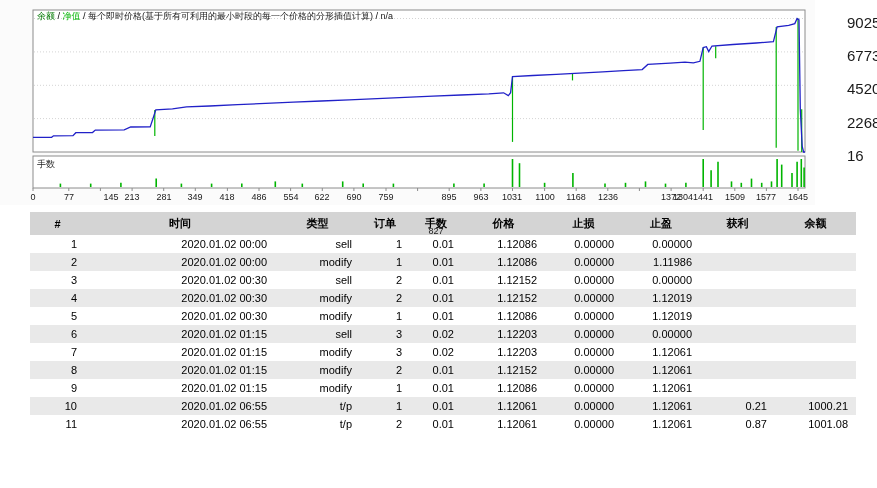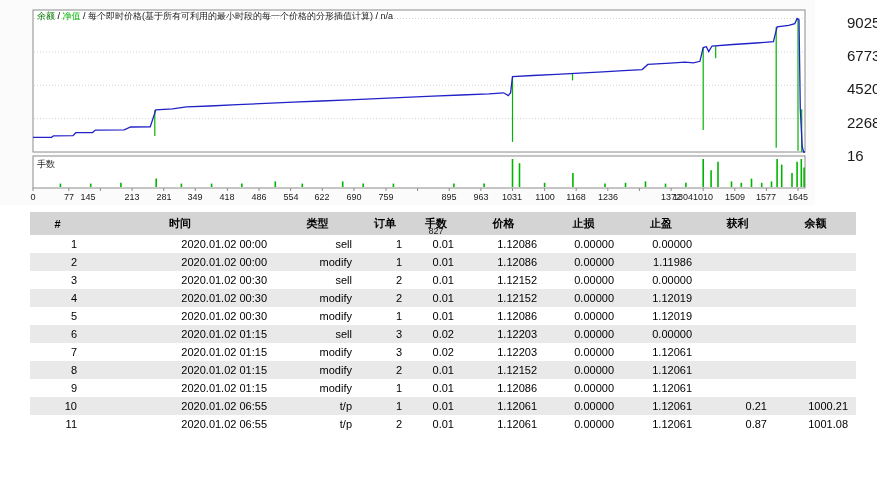--- a/index.html
+++ b/index.html
@@ -146,40 +146,40 @@
   <div id="y-labels">
       <span class="y-label" style="top: 14px;">9025</span>
       <span class="y-label" style="top: 47px;">6773</span>
       <span class="y-label" style="top: 80px;">4520</span>
       <span class="y-label" style="top: 114px;">2268</span>
       <span class="y-label" style="top: 147px;">16</span>
     </div>
   <div id="x-labels">
       <span class="x-label" style="left: 33px;">0</span>
       <span class="x-label" style="left: 69px;">77</span>
-      <span class="x-label" style="left: 88px;">145</span>
+      <span class="x-label" style="left: 111px;">145</span>
       <span class="x-label" style="left: 132px;">213</span>
       <span class="x-label" style="left: 164px;">281</span>
       <span class="x-label" style="left: 195px;">349</span>
       <span class="x-label" style="left: 227px;">418</span>
       <span class="x-label" style="left: 259px;">486</span>
       <span class="x-label" style="left: 291px;">554</span>
       <span class="x-label" style="left: 322px;">622</span>
       <span class="x-label" style="left: 354px;">690</span>
       <span class="x-label" style="left: 386px;">759</span>
       <span class="x-label" style="left: 436px; margin-top: 34px;">827</span>
       <span class="x-label" style="left: 449px;">895</span>
       <span class="x-label" style="left: 481px;">963</span>
       <span class="x-label" style="left: 512px;">1031</span>
       <span class="x-label" style="left: 545px;">1100</span>
       <span class="x-label" style="left: 576px;">1168</span>
       <span class="x-label" style="left: 608px;">1236</span>
       <span class="x-label" style="left: 665px; margin-left: 18px;">1304</span>
       <span class="x-label" style="left: 671px;">1372</span>
-      <span class="x-label" style="left: 703px;">1010</span>
+      <span class="x-label" style="left: 703px;">1441</span>
       <span class="x-label" style="left: 735px;">1509</span>
       <span class="x-label" style="left: 766px;">1577</span>
       <span class="x-label" style="left: 798px;">1645</span>
     </div>
 </div>
 
 <table class="trades-table">
   <colgroup id="colgroup">
       <col style="width: 55px;">
       <col style="width: 190px;">

